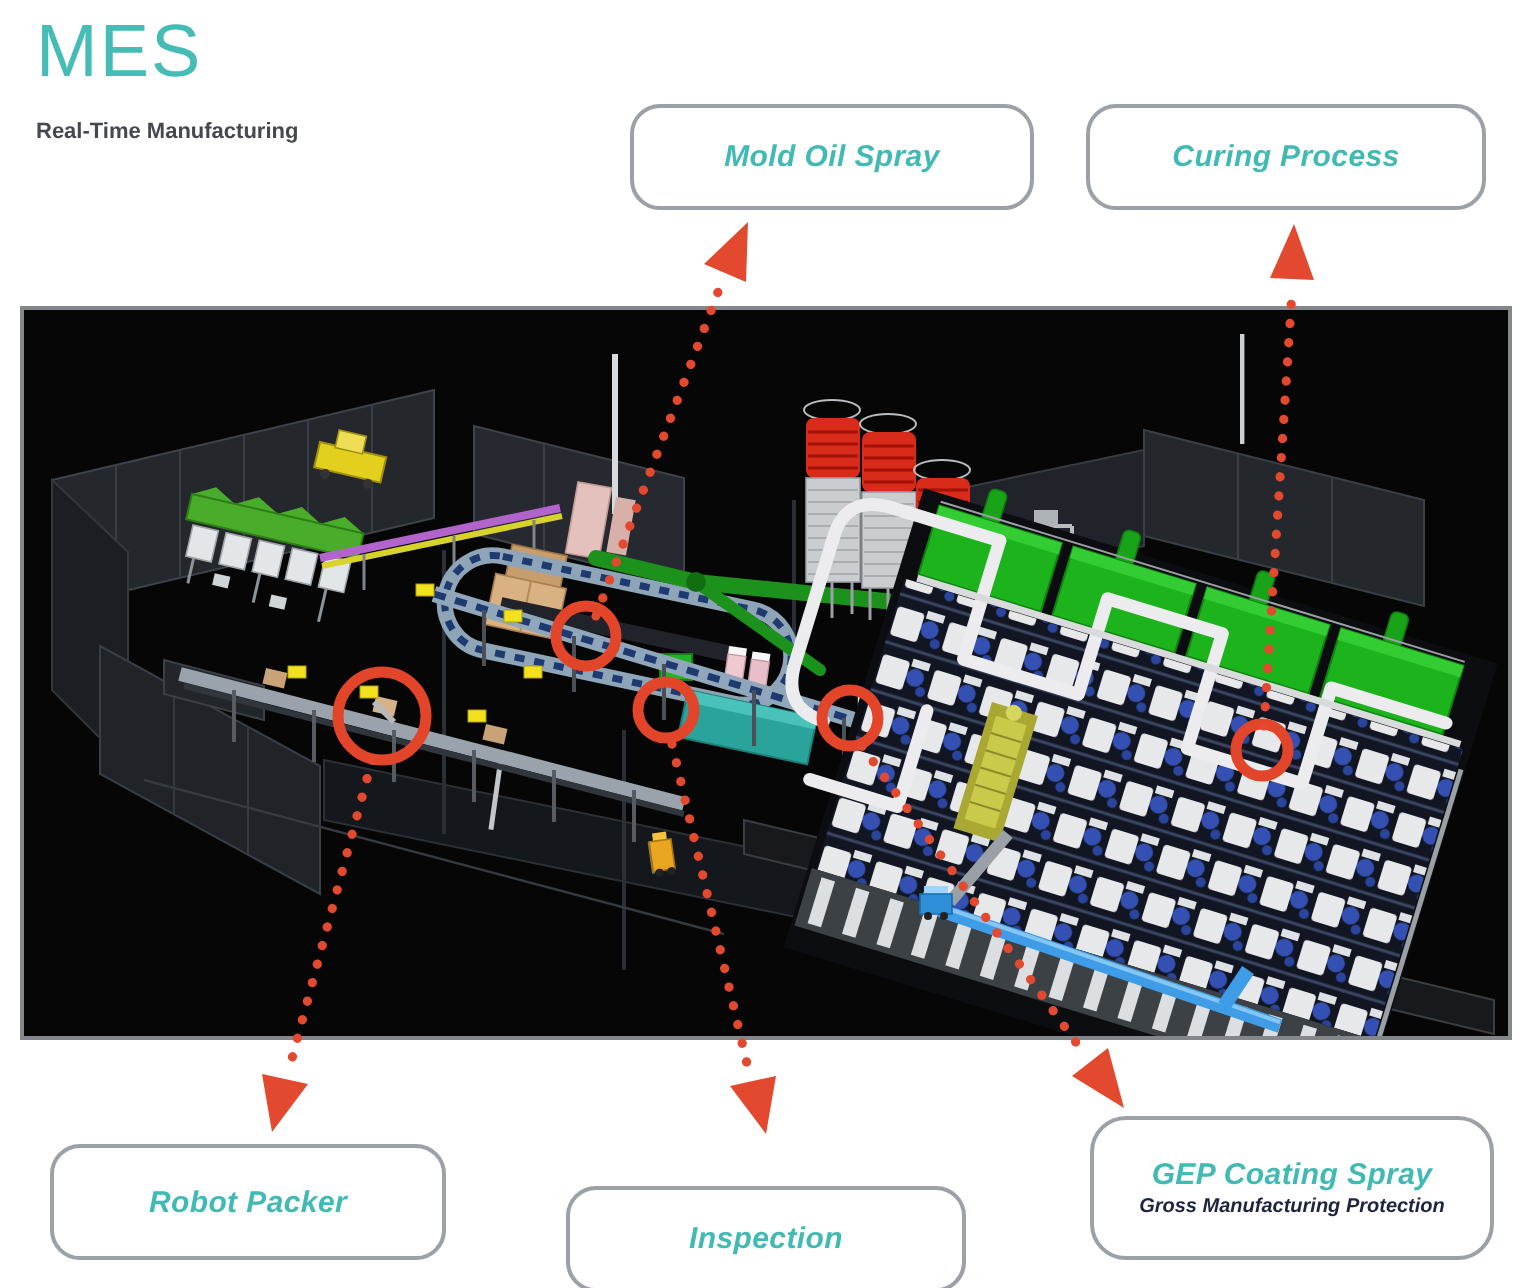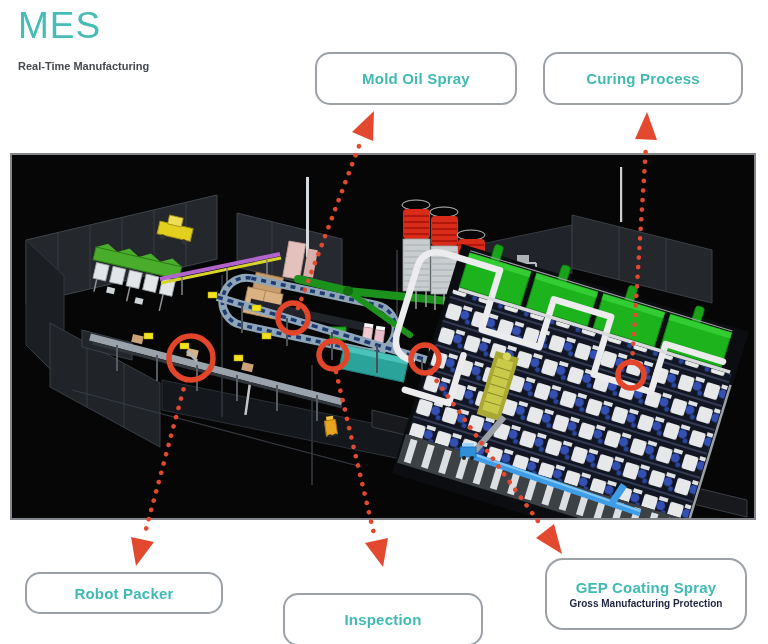--- a/index.html
+++ b/index.html
@@ -7,26 +7,26 @@
        font-family:"Liberation Sans","DejaVu Sans",sans-serif;}
 
   
   .hdr{position:absolute;left:18px;top:6px;z-index:4;}
   .hdr-title{color:#45bcb6;font-size:37px;font-weight:normal;letter-spacing:1px;line-height:1.1;}
   .hdr-sub{margin-top:6px;color:#45494f;font-size:11px;font-weight:bold;line-height:27px;}
 
   
   .pill{position:absolute;background:#ffffff;border:2.5px solid #9ba1a6;border-radius:15px;
         display:flex;flex-direction:column;align-items:center;justify-content:center;
-        z-index:10;box-sizing:border-box;}
+        z-index:10;box-sizing:border-box;font-style:italic;}
   .pill-label{color:#41bab4;font-size:15px;font-weight:bold;letter-spacing:.2px;}
   .pill-sublabel{color:#1e2440;font-size:10px;font-weight:bold;margin-top:2px;}
   .pill-mold{left:315px;top:52px;width:202px;height:53px;}
   .pill-curing{left:543px;top:52px;width:200px;height:53px;align-items:center;}
-  .pill-robot{left:25px;top:572px;width:198px;height:42px;}
+  .pill-robot{left:25px;top:572px;width:198px;height:58px;}
   .pill-inspection{left:283px;top:593px;width:200px;height:53px;}
   .pill-gep{left:545px;top:558px;width:202px;height:72px;border-radius:18px;}
 
   
   .scene{position:absolute;left:10px;top:153px;width:742px;height:363px;
          background:#060607;border:2px solid #83878b;z-index:1;}
   .scene svg{display:block;width:100%;height:100%;}
 
   
   .overlay{position:absolute;left:0;top:0;width:768px;height:644px;z-index:6;pointer-events:none;}

